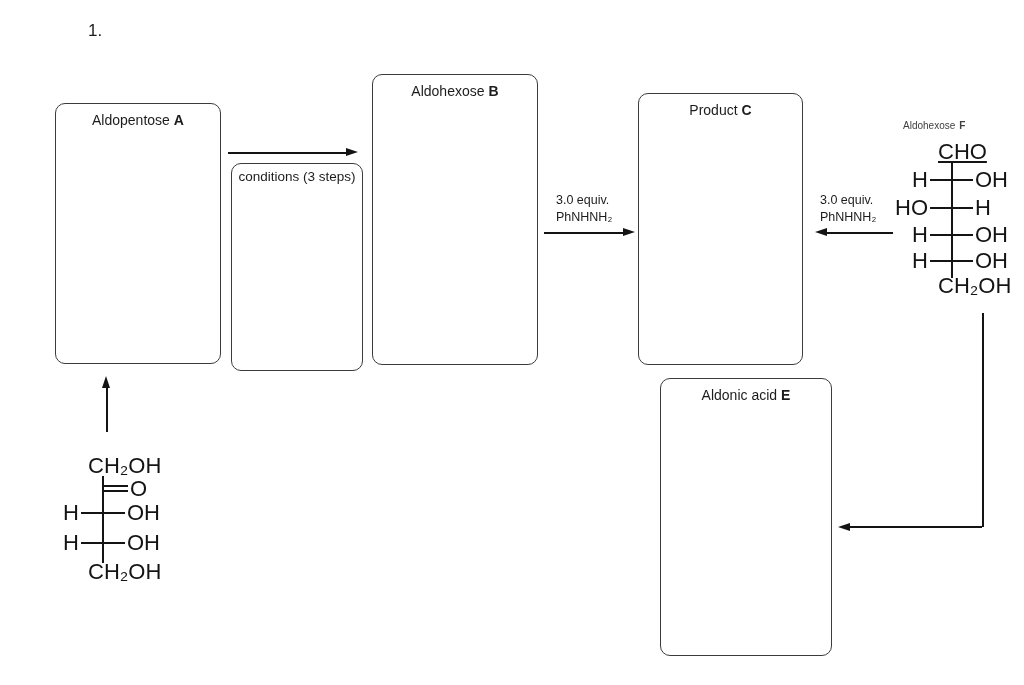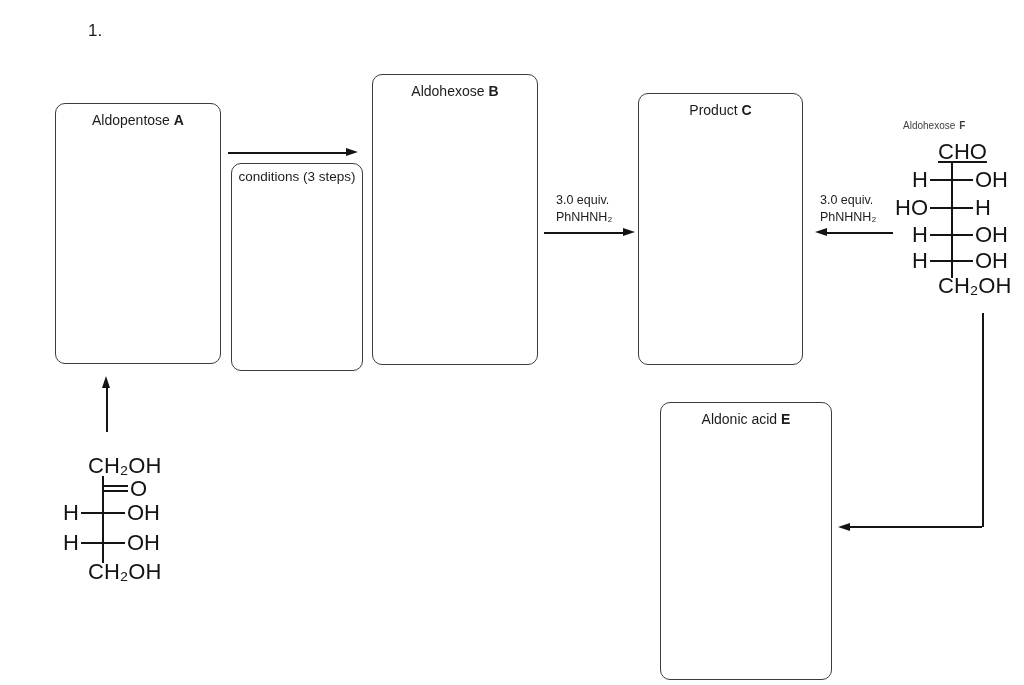--- a/index.html
+++ b/index.html
@@ -40,21 +40,21 @@
   </div>
 
   <div class="box" style="left:372px;top:74px;width:166px;height:291px;">
     <div class="box-label"><span class="name-gap">Aldohexose</span><span class="bold">B</span></div>
   </div>
 
   <div class="box" style="left:638px;top:93px;width:165px;height:272px;">
     <div class="box-label"><span class="name-gap">Product</span><span class="bold">C</span></div>
   </div>
 
-  <div class="box" style="left:660px;top:378px;width:172px;height:278px;margin-top:24px;">
+  <div class="box" style="left:660px;top:378px;width:172px;height:278px;">
     <div class="box-label"><span class="name-gap">Aldonic acid</span><span class="bold">E</span></div>
   </div>
 
 
   <div class="hline" style="left:228px;top:152px;width:118px;"></div>
   <div class="head-right" style="left:346px;top:148.4px;"></div>
 
   <div class="small-note" style="left:556px;top:192px;">
     <span>3.0 equiv.</span>
     <span>PhNHNH₂</span>

